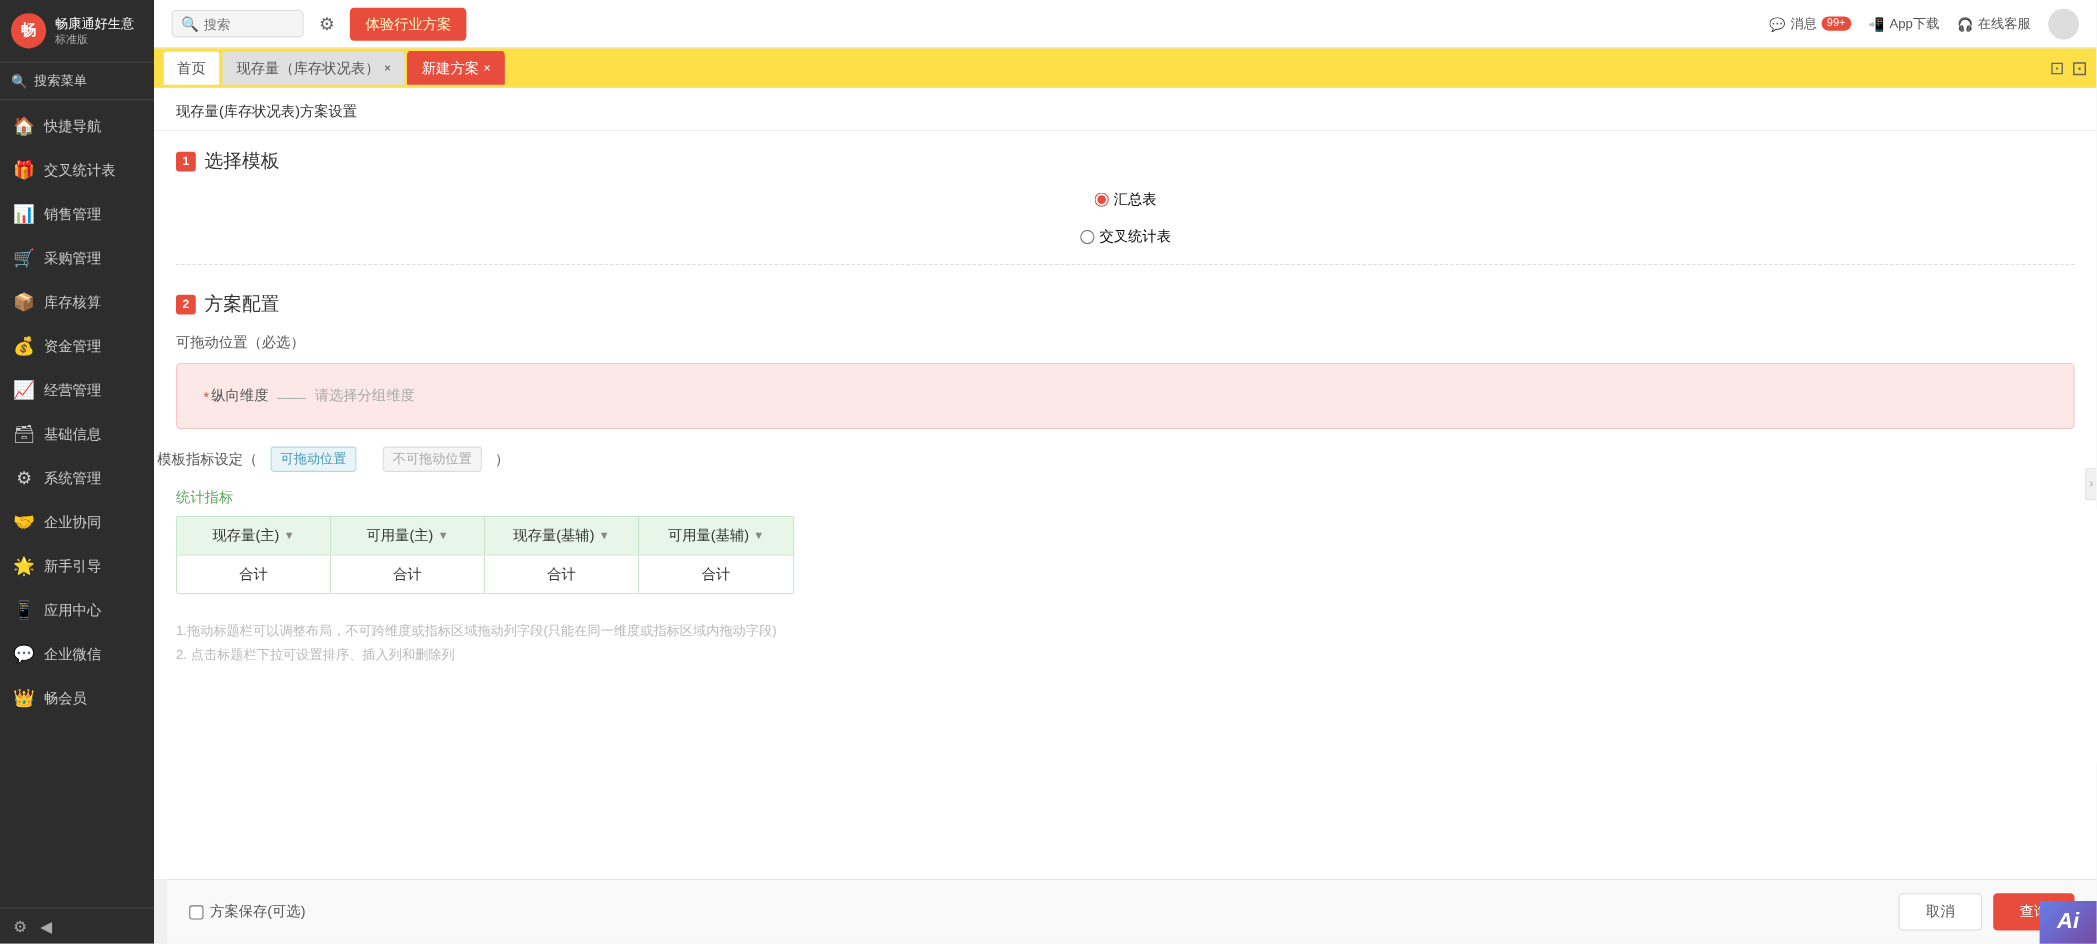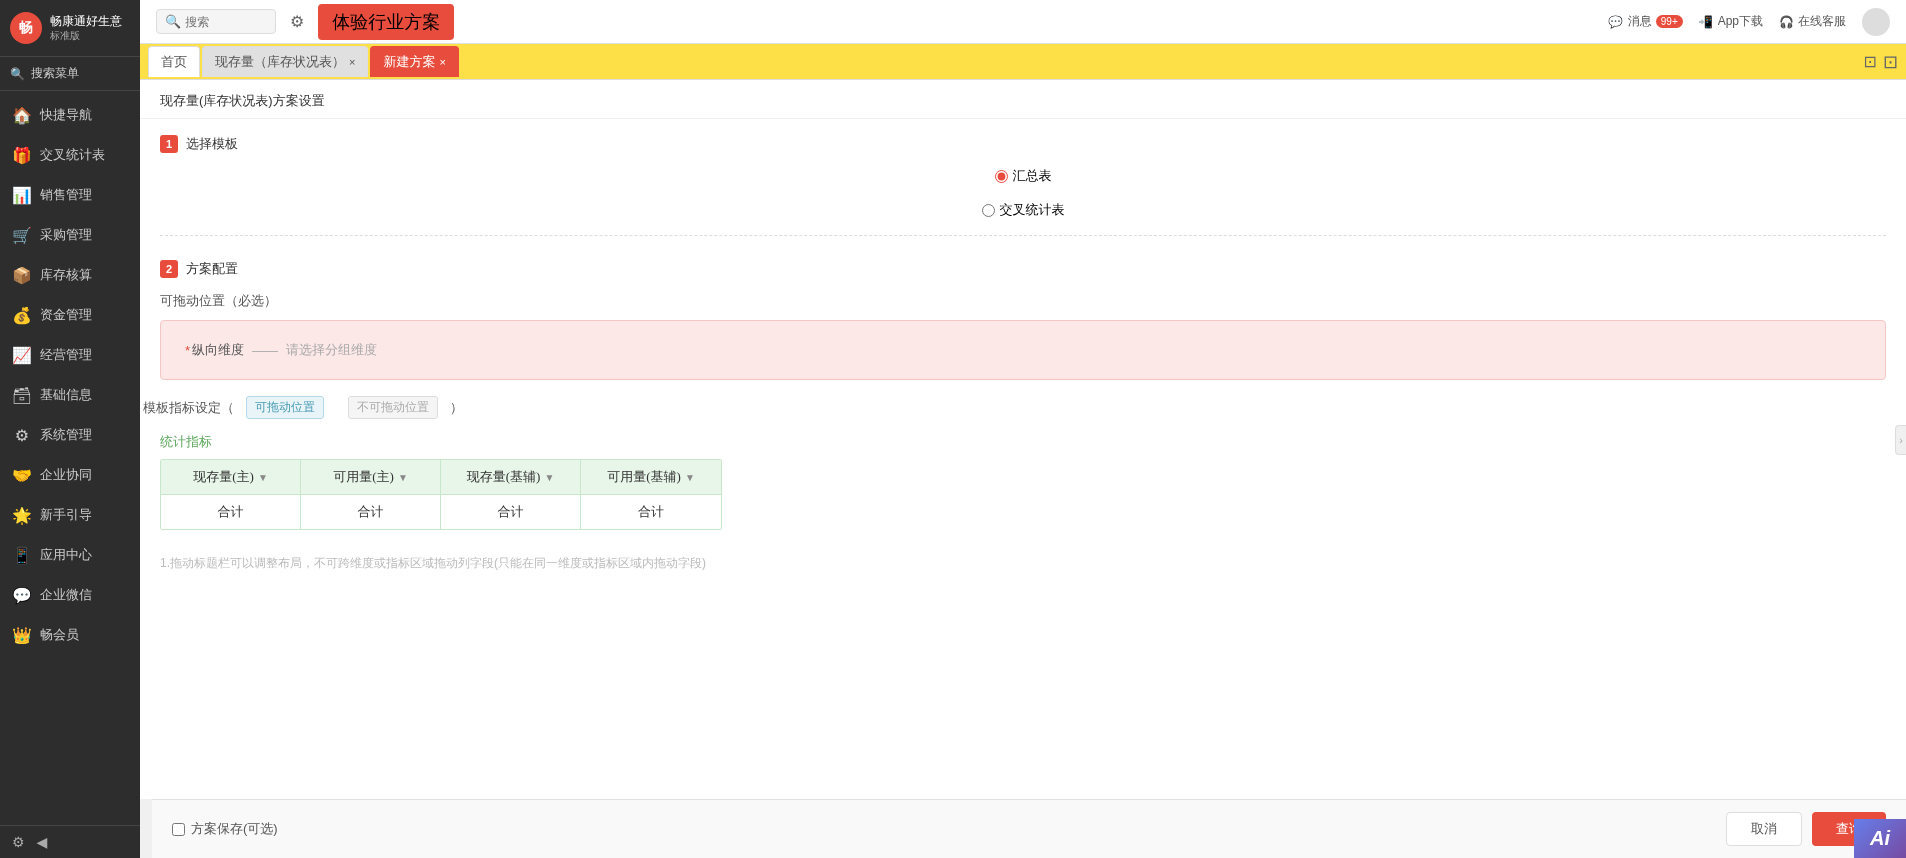--- a/index.html
+++ b/index.html
@@ -91,26 +91,26 @@
       min-width: 120px;
     }
     .topbar-search-input {
       border: none; background: transparent; outline: none;
       font-size: 12px; color: #666;
       width: 80px;
     }
     .topbar-gear { color: #666; cursor: pointer; font-size: 16px; padding: 4px; }
     .topbar-trial-btn {
       background: #e74c3c;
-      color: #000000;
+      color: #fef9c3;
       border: none;
       border-radius: 4px;
       padding: 6px 14px;
       cursor: pointer;
-      font-size: 18px;
+      font-size: 13px;
     }
     .topbar-right {
       margin-left: auto;
       display: flex; align-items: center; gap: 16px;
     }
     .topbar-right-item {
       display: flex; align-items: center; gap: 4px;
       cursor: pointer; color: #555; font-size: 12px;
     }
     .badge {
@@ -186,21 +186,21 @@
     }
     .section-num {
       background: #e74c3c;
       color: white;
       width: 18px; height: 18px;
       border-radius: 3px;
       display: flex; align-items: center; justify-content: center;
       font-size: 11px; font-weight: bold;
       flex-shrink: 0;
     }
-    .section-title { font-size: 13px; color: #333; font-weight: 500; }
+    .section-title { font-size: 17px; color: #333; font-weight: 500; }
 
     .radio-group { display: flex; align-items: center; gap: 16px; flex-direction: column; }
     .radio-item { display: flex; align-items: center; gap: 5px; cursor: pointer; font-size: 13px; }
     .radio-input { accent-color: #e74c3c; }
 
     .section-divider { border: none; border-top: 1px dashed #ddd; margin: 0 20px 16px; }
 
     .sub-label { font-size: 13px; color: #555; margin-bottom: 10px; padding: 0 20px; }
 
     .dimension-box {
@@ -257,21 +257,20 @@
       background: #e8f5e9;
     }
     .stats-header-cell {
       display: flex; align-items: center; justify-content: center; gap: 4px;
       padding: 8px 20px;
       font-size: 13px;
       color: #333;
       border-right: 1px solid #c8e6c9;
       min-width: 140px;
       cursor: pointer;
-      font-family: Liberation Serif, serif;
     }
     .stats-header-cell:last-child { border-right: none; }
     .stats-header-cell .chevron { color: #888; font-size: 10px; }
     .stats-body {
       display: flex;
       background: #fff;
       border-top: 1px solid #c8e6c9;
     }
     .stats-body-cell {
       padding: 8px 20px;
@@ -556,20 +555,21 @@
           <div class="stats-body-cell">合计</div>
           <div class="stats-body-cell">合计</div>
           <div class="stats-body-cell">合计</div>
           <div class="stats-body-cell">合计</div>
         </div>
       </div>
     </div>
 
     <div class="tips-section">
       <div>1.拖动标题栏可以调整布局，不可跨维度或指标区域拖动列字段(只能在同一维度或指标区域内拖动字段)</div>
+      <div>2. 点击标题栏下拉可设置排序、插入列和删除列</div>
     </div>
 
     <div class="side-collapse">›</div>
 
   </div>
 
   <div class="bottom-bar">
     <label class="save-option">
       <input type="checkbox" style="">
       <span>方案保存(可选)</span>

